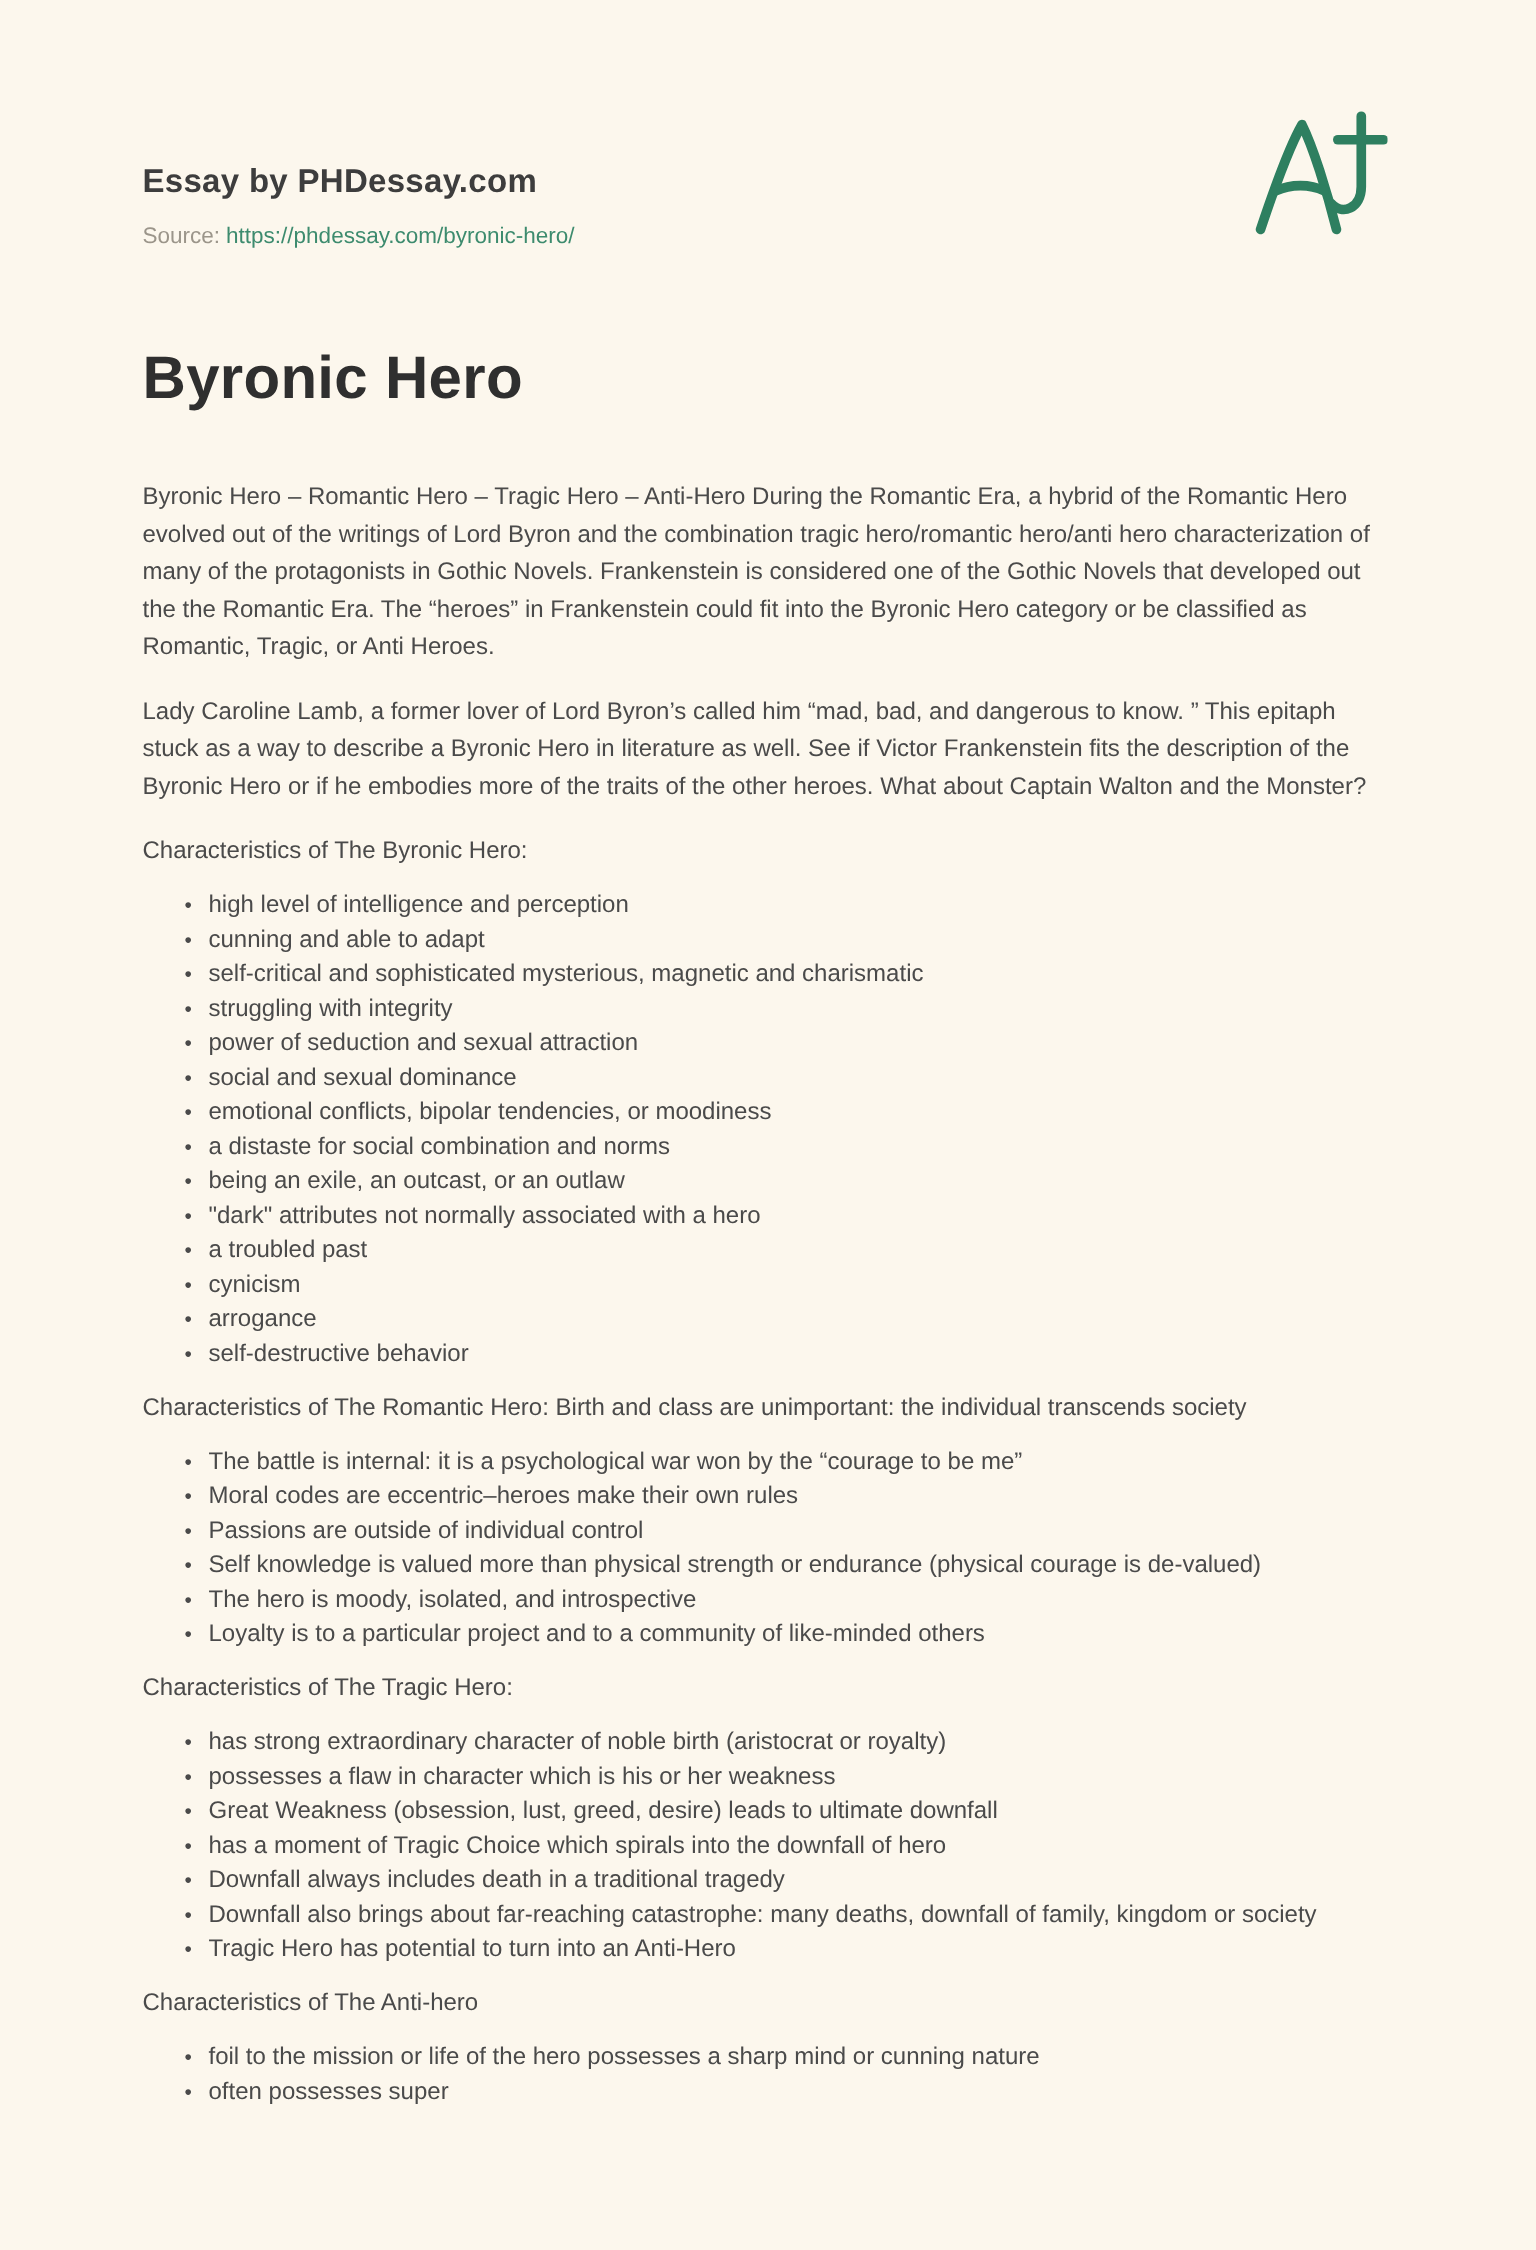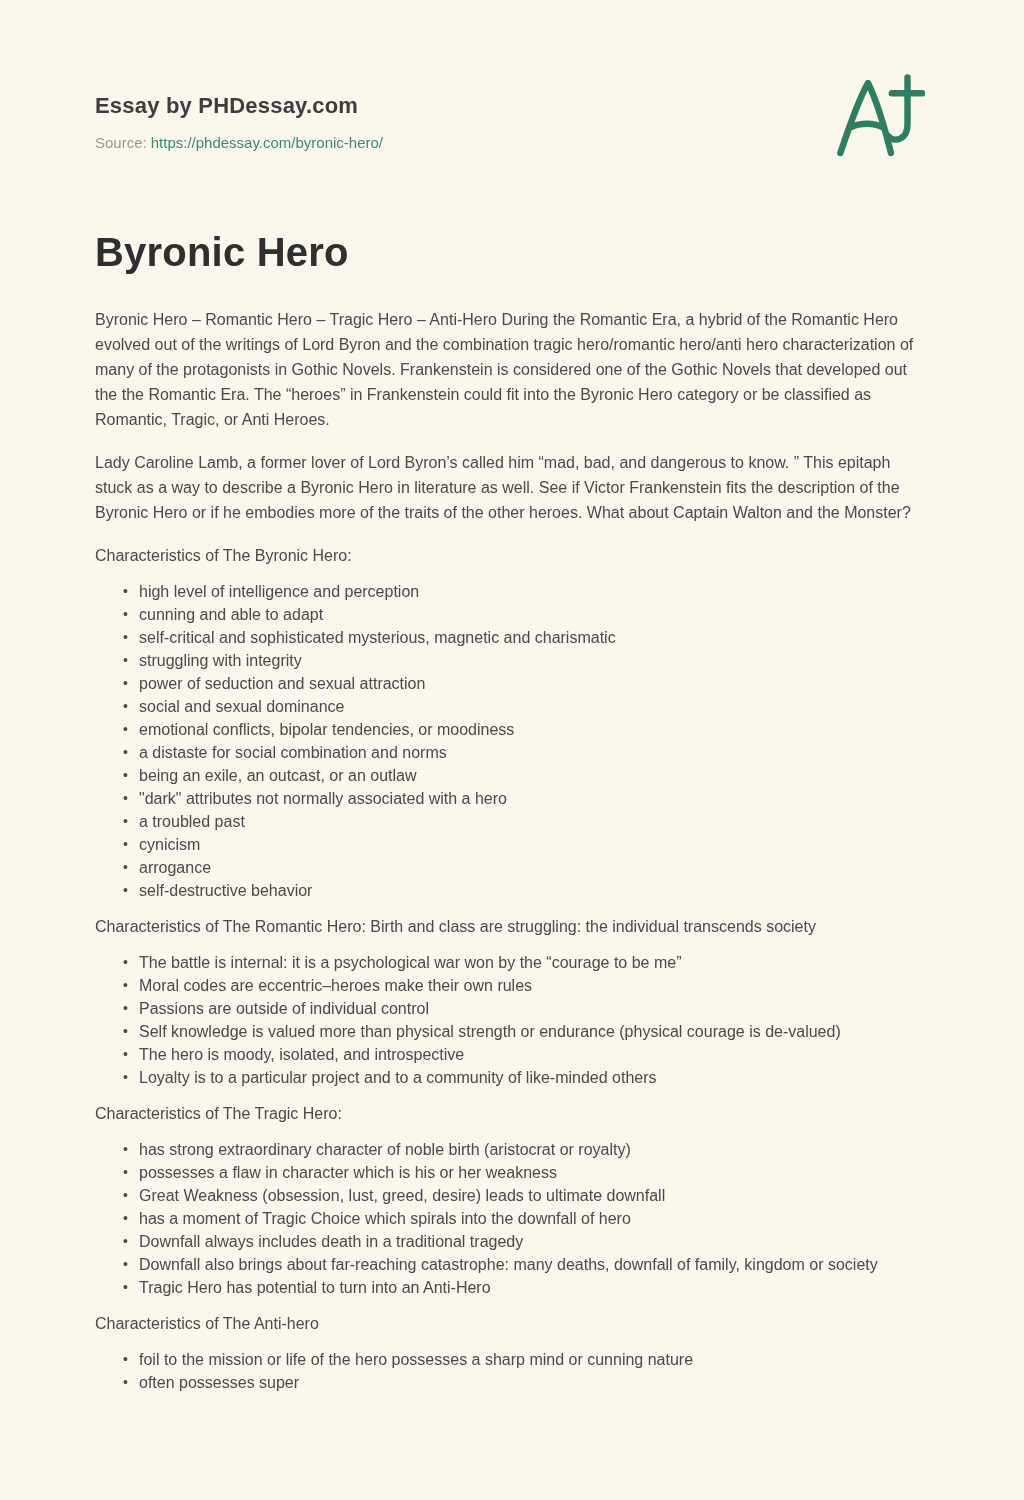--- a/index.html
+++ b/index.html
@@ -17,21 +17,21 @@
   .page {
     box-sizing: border-box;
     width: 1024px;
     height: 1500px;
     padding: 78px 95px 0 95px;
     overflow: hidden;
   }
   .header {
     display: flex;
     justify-content: space-between;
-    align-items: center;
+    align-items: flex-end;
     gap: 19px;
   }
   .header-title {
     font-size: 22px;
     font-weight: 700;
     color: #3d3d3d;
     letter-spacing: 0.2px;
   }
   .source-line {
     margin-top: 15px;
@@ -45,21 +45,21 @@
   }
   .logo {
     width: 92px;
     height: 96px;
     margin-top: -8px;
     margin-right: 4px;
     flex: 0 0 auto;
   }
   .logo svg { display: block; width: 100%; height: 100%; }
   h1.essay-title {
-    margin: 64px 0 32px 0;
+    margin: 64px 0 44px 0;
     font-size: 40px;
     font-weight: 600;
     color: #2f2f2f;
     letter-spacing: 0.2px;
   }
   p.body-para {
     margin: 0 0 18px 0;
     font-size: 16px;
     line-height: 25px;
     color: #4a4a4a;
@@ -134,21 +134,21 @@
         <li class="bullet-item"><span class="item-text">being an exile, an outcast, or an outlaw</span></li>
         <li class="bullet-item"><span class="item-text">"dark" attributes not normally associated with a hero</span></li>
         <li class="bullet-item"><span class="item-text">a troubled past</span></li>
         <li class="bullet-item"><span class="item-text">cynicism</span></li>
         <li class="bullet-item"><span class="item-text">arrogance</span></li>
         <li class="bullet-item"><span class="item-text">self-destructive behavior</span></li>
       </ul>
   </section>
 
   <section class="section">
-    <p class="section-heading">Characteristics of The Romantic Hero: Birth and class are struggling: the individual transcends society</p>
+    <p class="section-heading">Characteristics of The Romantic Hero: Birth and class are unimportant: the individual transcends society</p>
     <ul class="bullet-list">
 
     <li class="bullet-item"><span class="item-text">The battle is internal: it is a psychological war won by the “courage to be me”</span></li>
         <li class="bullet-item"><span class="item-text">Moral codes are eccentric–heroes make their own rules</span></li>
         <li class="bullet-item"><span class="item-text">Passions are outside of individual control</span></li>
         <li class="bullet-item"><span class="item-text">Self knowledge is valued more than physical strength or endurance (physical courage is de-valued)</span></li>
         <li class="bullet-item"><span class="item-text">The hero is moody, isolated, and introspective</span></li>
         <li class="bullet-item"><span class="item-text">Loyalty is to a particular project and to a community of like-minded others</span></li>
       </ul>
   </section>

